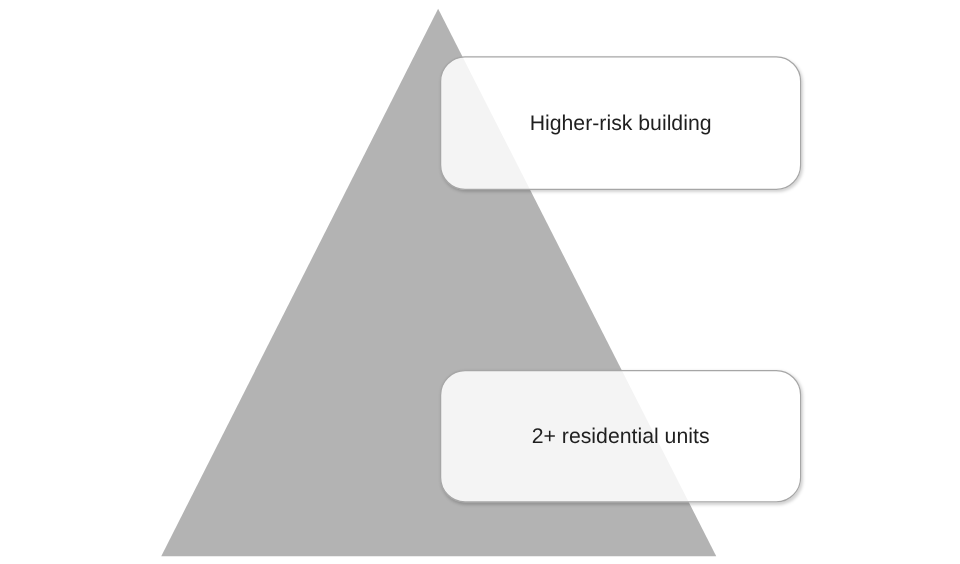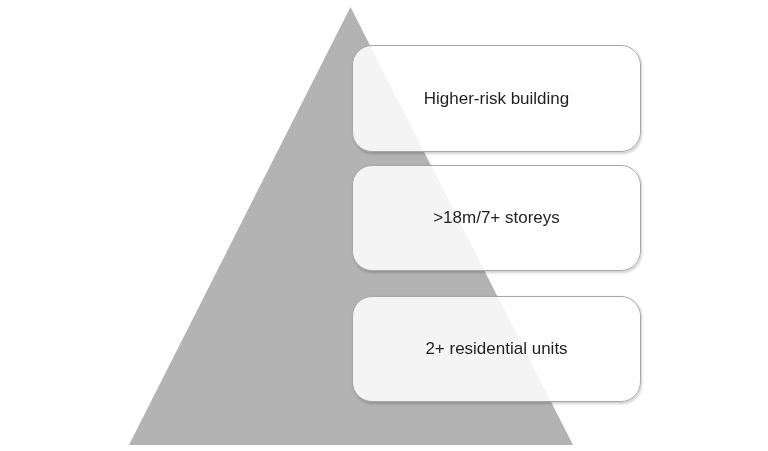--- a/index.html
+++ b/index.html
@@ -52,21 +52,18 @@
 <div class="canvas">
 
   <svg class="triangle-svg" width="768" height="451" viewBox="0 0 768 451" aria-hidden="true">
     <polygon points="350.5,7 573,445 129,445"></polygon>
   </svg>
 
   <div class="level-box box-1">
     <span class="label">Higher-risk building</span>
   </div>
 
-  <div class="level-box box-2">
-    <span class="label">&gt;18m/7+ storeys</span>
-  </div>
 
   <div class="level-box box-3">
     <span class="label">2+ residential units</span>
   </div>
 
 </div>
 
 </body></html>

